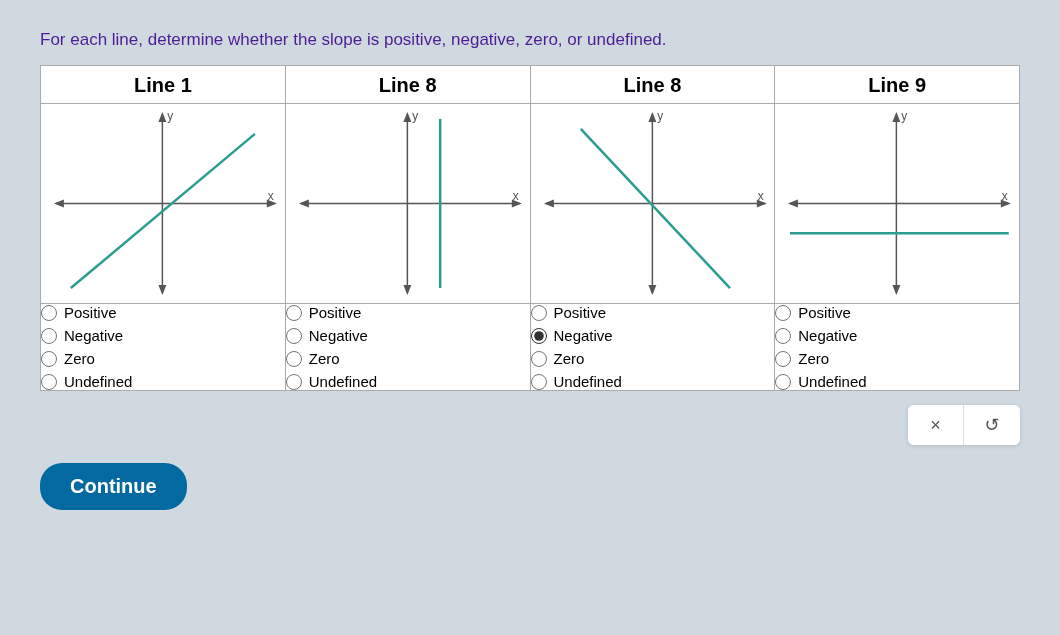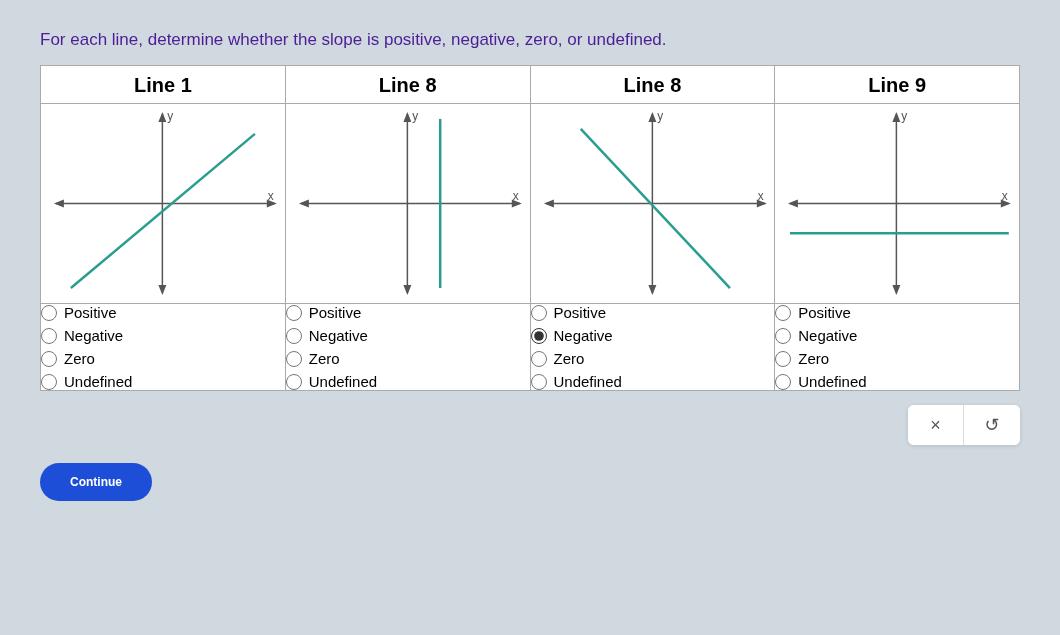--- a/index.html
+++ b/index.html
@@ -91,26 +91,26 @@
       font-size: 18px;
       cursor: pointer;
       display: flex;
       align-items: center;
       justify-content: center;
       border-right: 1px solid #ddd;
       color: #555;
     }
     .action-btn:last-child { border-right: none; }
     .continue-btn {
-      background: #1d4ed8;
+      background: #0369a1;
       color: #fff;
       border: none;
       border-radius: 22px;
       padding: 12px 30px;
-      font-size: 12px;
+      font-size: 20px;
       font-weight: bold;
       cursor: pointer;
       margin-top: 18px;
       align-self: flex-start;
     }
     svg.graph-svg {
       position: absolute;
       top: 0; left: 0;
       width: 100%; height: 100%;
     }

